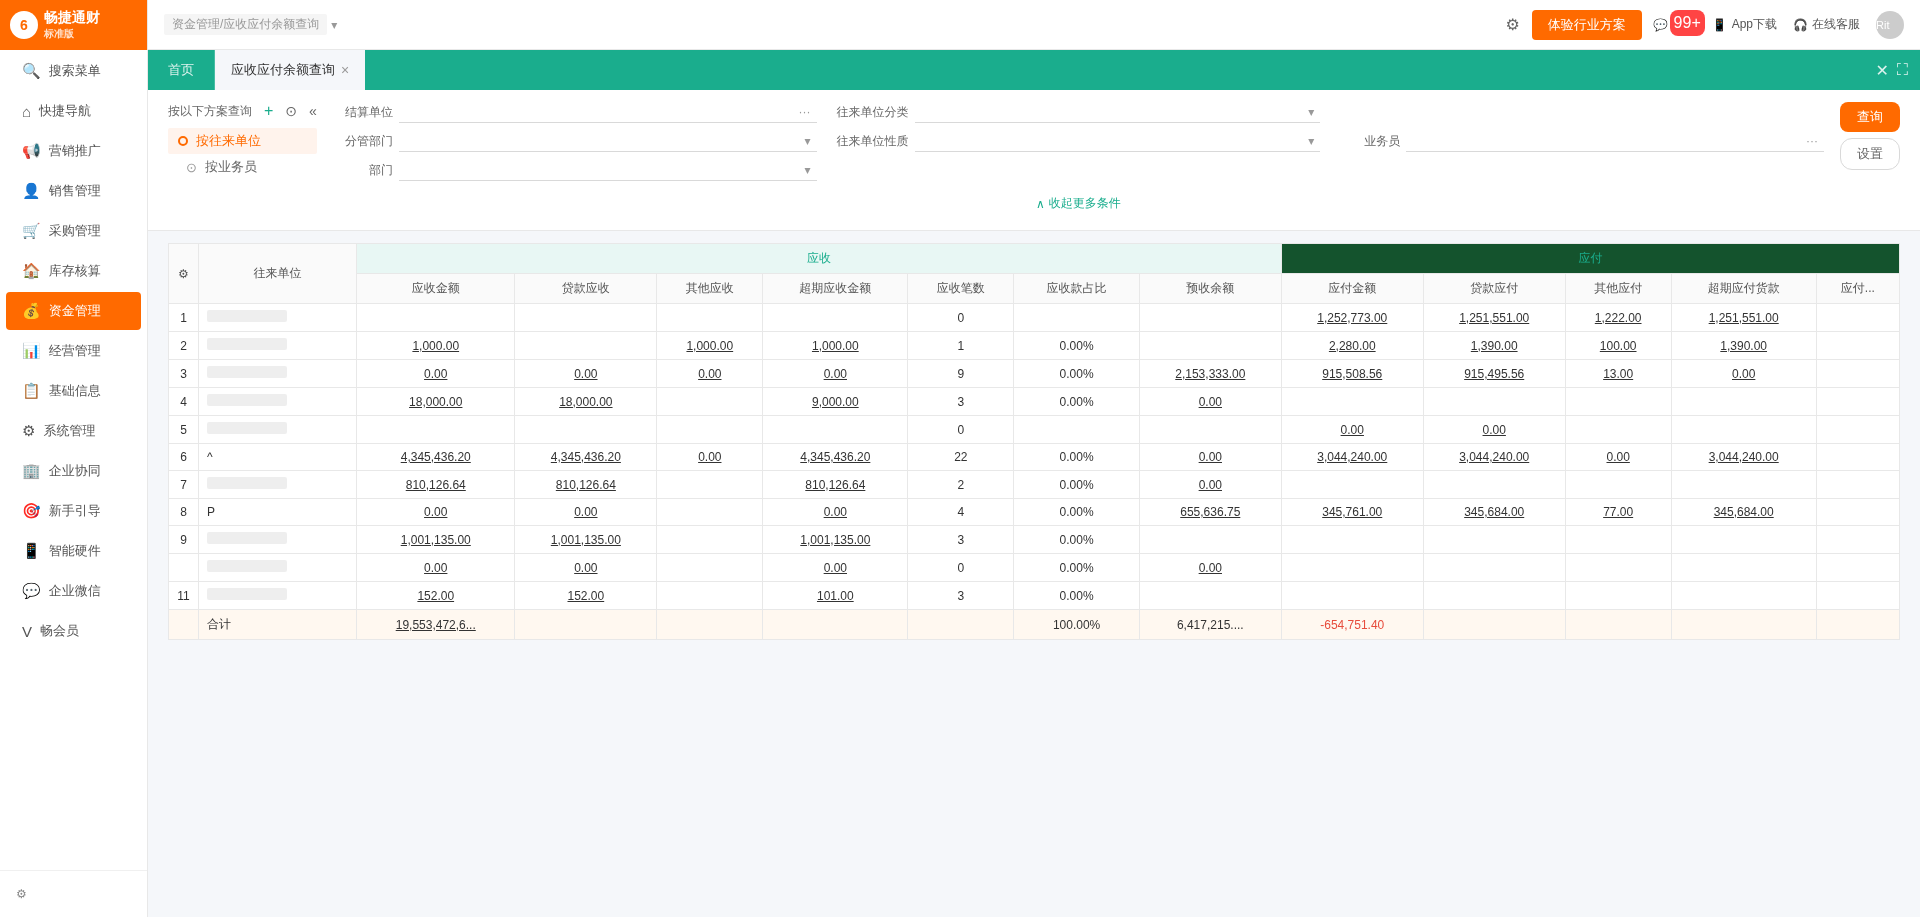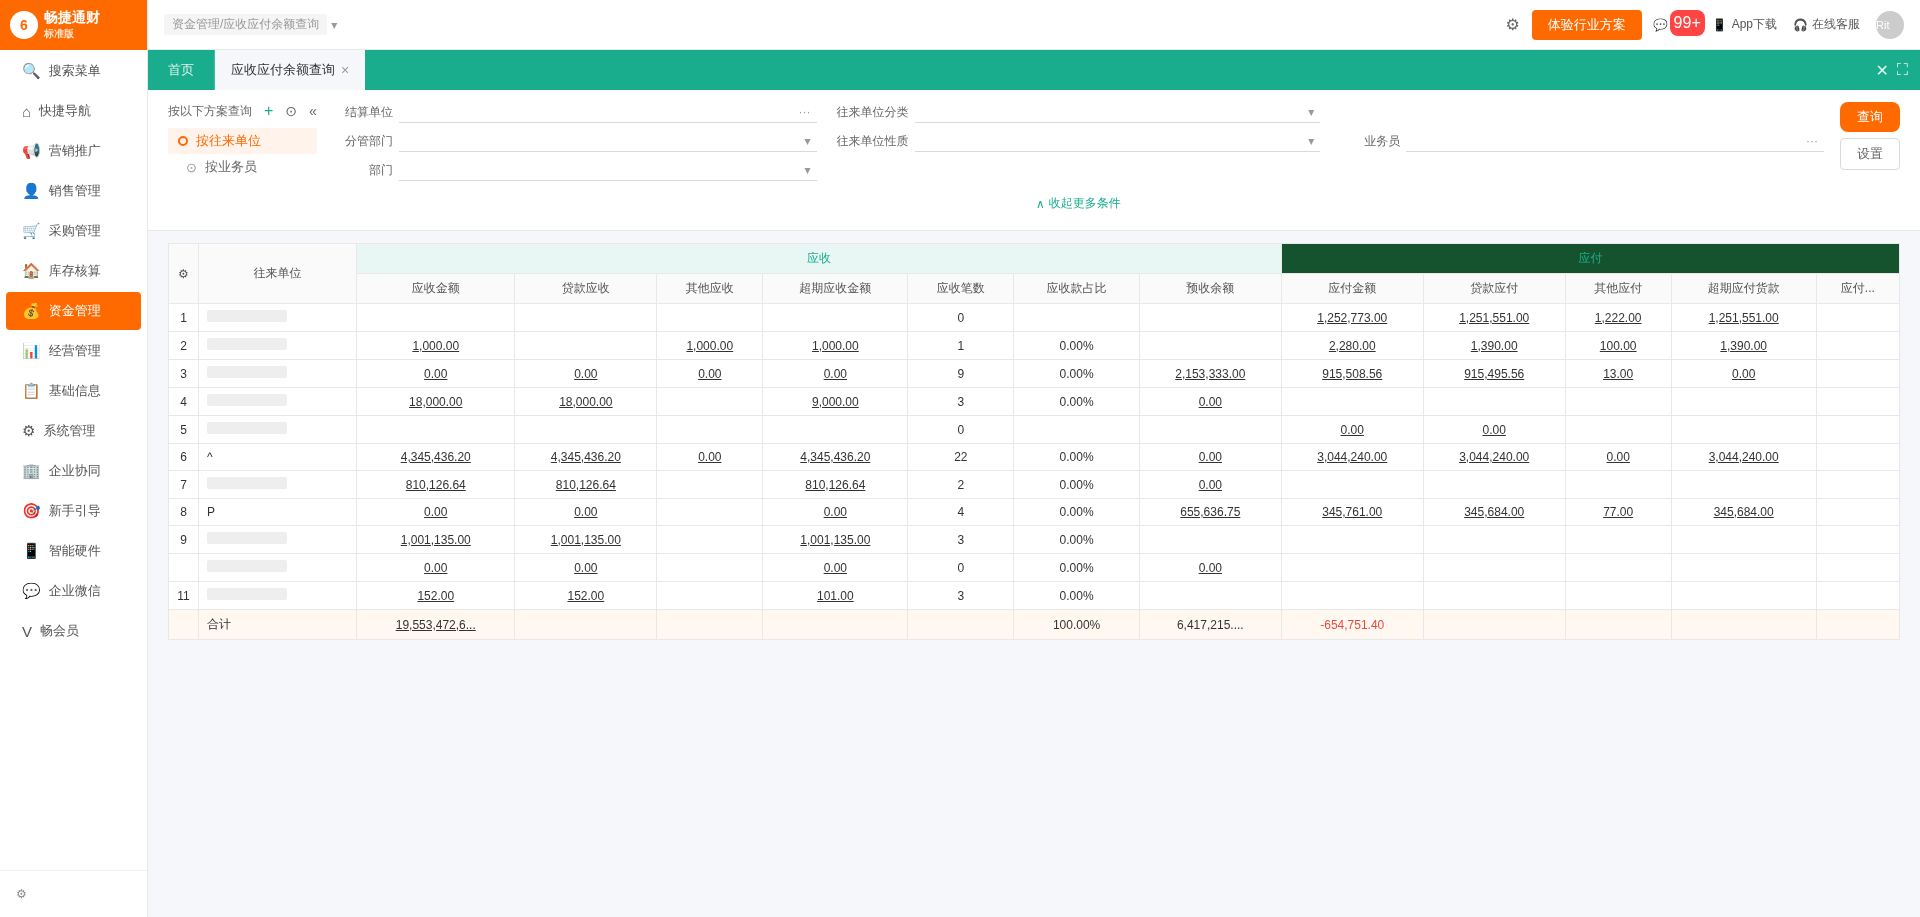--- a/index.html
+++ b/index.html
@@ -305,21 +305,21 @@
           <div style="display:flex;justify-content:center;margin-top:8px;">
             <div class="collapse-btn">
               <span>∧</span>
               <span>收起更多条件</span>
             </div>
           </div>
         </div>
 
         <div style="display:flex;flex-direction:column;gap:6px;min-width:60px;">
           <button style="background:#ff6a00;color:#fff;border:none;padding:6px 16px;border-radius:8px;cursor:pointer;font-size:13px;">查询</button>
-          <button style="background:#fff;color:#666;border:1px solid #d9d9d9;padding:6px 16px;border-radius:4px;cursor:pointer;font-size:13px;">设置</button>
+          <button style="background:#fff;color:#666;border:1px solid #d9d9d9;padding:6px 16px;border-radius:12px;cursor:pointer;font-size:13px;">设置</button>
         </div>
       </div>
     </div>
 
     <div class="table-area">
       <table class="data-table">
         <thead>
           <tr>
             <th rowspan="2" class="col-settings">
               <span>⚙</span>

